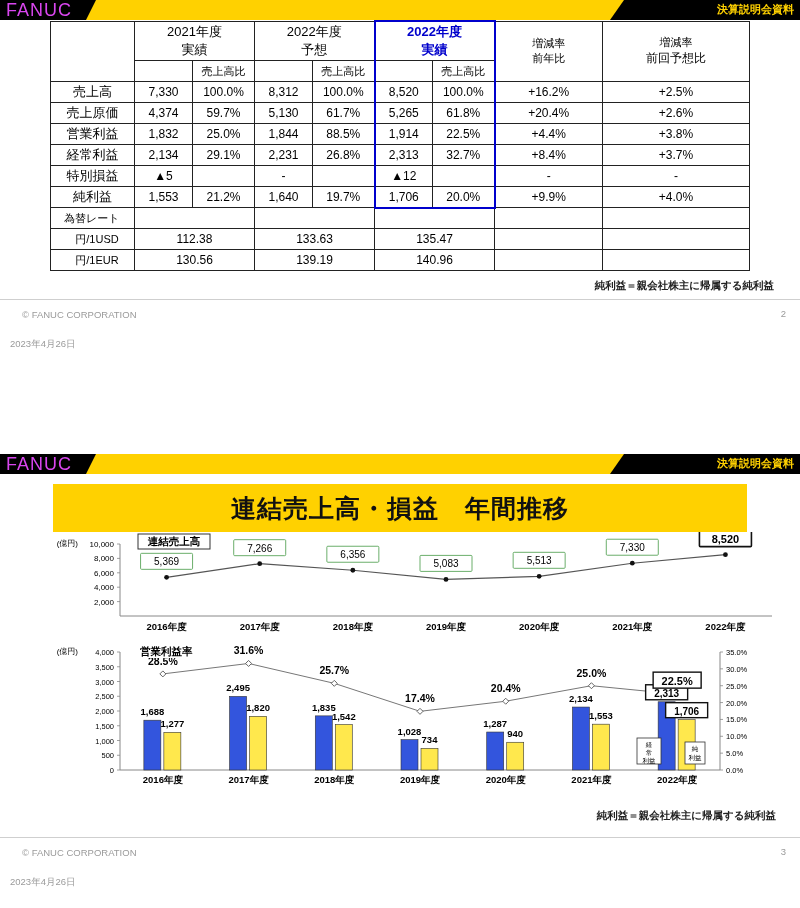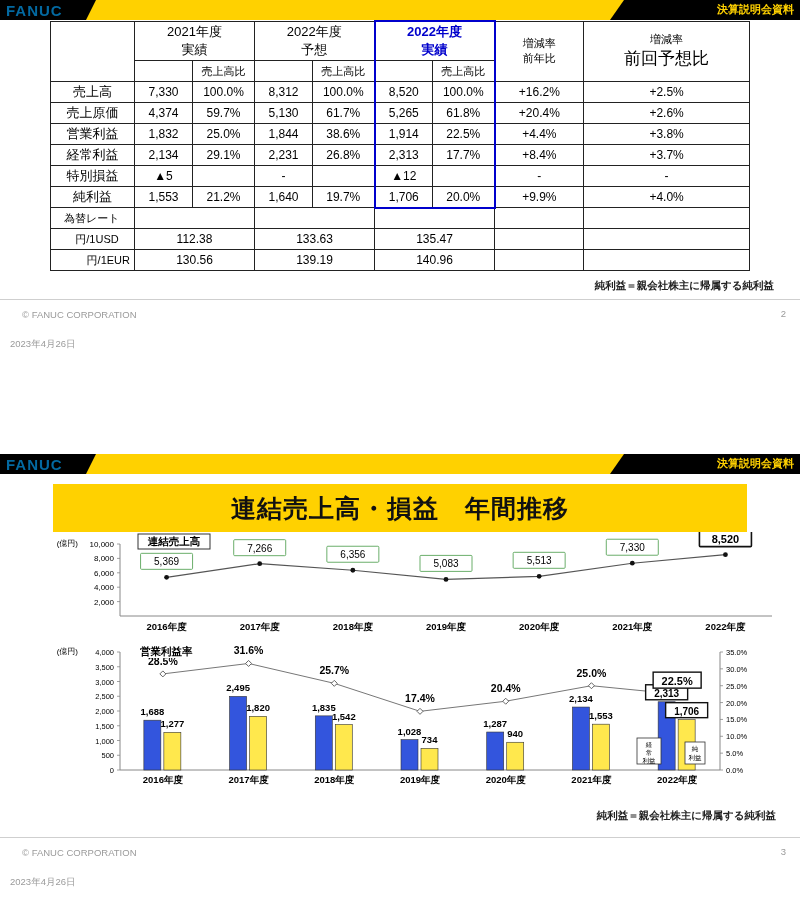--- a/index.html
+++ b/index.html
@@ -18,23 +18,23 @@
   }
   
   .hdr {
     position: relative;
     height: 20px;
     background: #000000;
     display: flex;
     align-items: center;
   }
   .hdr-logo {
-    color: #0369a1;
-    font-weight: bold;
-    font-size: 15px;
+    color: #d946ef;
+    font-weight: normal;
+    font-size: 18px;
     letter-spacing: 1px;
     padding-left: 6px;
     z-index: 3;
   }
   .hdr-yellow {
     position: absolute;
     left: 86px; top: 0;
     width: 714px; height: 20px;
     background: #ffd100;
     clip-path: polygon(10px 0, 100% 0, 100% 100%, 0 100%);
@@ -179,21 +179,21 @@
         <td class="hdr-year bord-blue-l bord-blue-r bord-blue-t" colspan="2">
           <span class="blue-head">2022年度</span><br>
           <span class="blue-head">実績</span>
         </td>
         <td rowspan="2">
           <span style="font-size:11px">増減率</span><br>
           <span style="font-size:11px">前年比</span>
         </td>
         <td rowspan="2">
           <span style="font-size:11px">増減率</span><br>
-          <span style="font-size:17px">前回予想比</span>
+          <span style="font-size:12px">前回予想比</span>
         </td>
       </tr>
       <tr>
         <td></td>
         <td style="font-size:11px">売上高比</td>
         <td></td>
         <td style="font-size:11px">売上高比</td>
         <td class="bord-blue-l"></td>
         <td class="bord-blue-r red" style="font-size:11px">売上高比</td>
       </tr>
@@ -218,34 +218,34 @@
         <td class="num blue bord-blue-l">5,265</td>
         <td class="pct blue bord-blue-r">61.8%</td>
         <td>+20.4%</td>
         <td>+2.6%</td>
       </tr>
       <tr>
         <td class="rowlabel">営業利益</td>
         <td class="num">1,832</td>
         <td class="pct">25.0%</td>
         <td class="num">1,844</td>
-        <td class="pct">38.6%</td>
+        <td class="pct">88.5%</td>
         <td class="num blue bord-blue-l">1,914</td>
         <td class="pct blue bord-blue-r">22.5%</td>
         <td>+4.4%</td>
         <td>+3.8%</td>
       </tr>
       <tr>
         <td class="rowlabel">経常利益</td>
         <td class="num">2,134</td>
         <td class="pct">29.1%</td>
         <td class="num">2,231</td>
         <td class="pct">26.8%</td>
         <td class="num blue bord-blue-l">2,313</td>
-        <td class="pct blue bord-blue-r">17.7%</td>
+        <td class="pct blue bord-blue-r">32.7%</td>
         <td>+8.4%</td>
         <td>+3.7%</td>
       </tr>
       <tr>
         <td class="rowlabel">特別損益</td>
         <td class="num">▲5</td>
         <td class="pct"></td>
         <td>-</td>
         <td class="pct"></td>
         <td class="num blue bord-blue-l">▲12</td>
@@ -275,21 +275,21 @@
       </tr>
       <tr>
         <td class="rowlabel small" style="text-align:center">円/1USD</td>
         <td colspan="2">112.38</td>
         <td colspan="2">133.63</td>
         <td colspan="2" class="blue">135.47</td>
         <td></td>
         <td></td>
       </tr>
       <tr>
-        <td class="rowlabel small" style="text-align:right">円/1EUR</td>
+        <td class="rowlabel small" style="text-align:center">円/1EUR</td>
         <td colspan="2">130.56</td>
         <td colspan="2">139.19</td>
         <td colspan="2" class="blue">140.96</td>
         <td></td>
         <td></td>
       </tr>
     </tbody>
   </table>
 
   <div class="footnote">純利益＝親会社株主に帰属する純利益</div>

